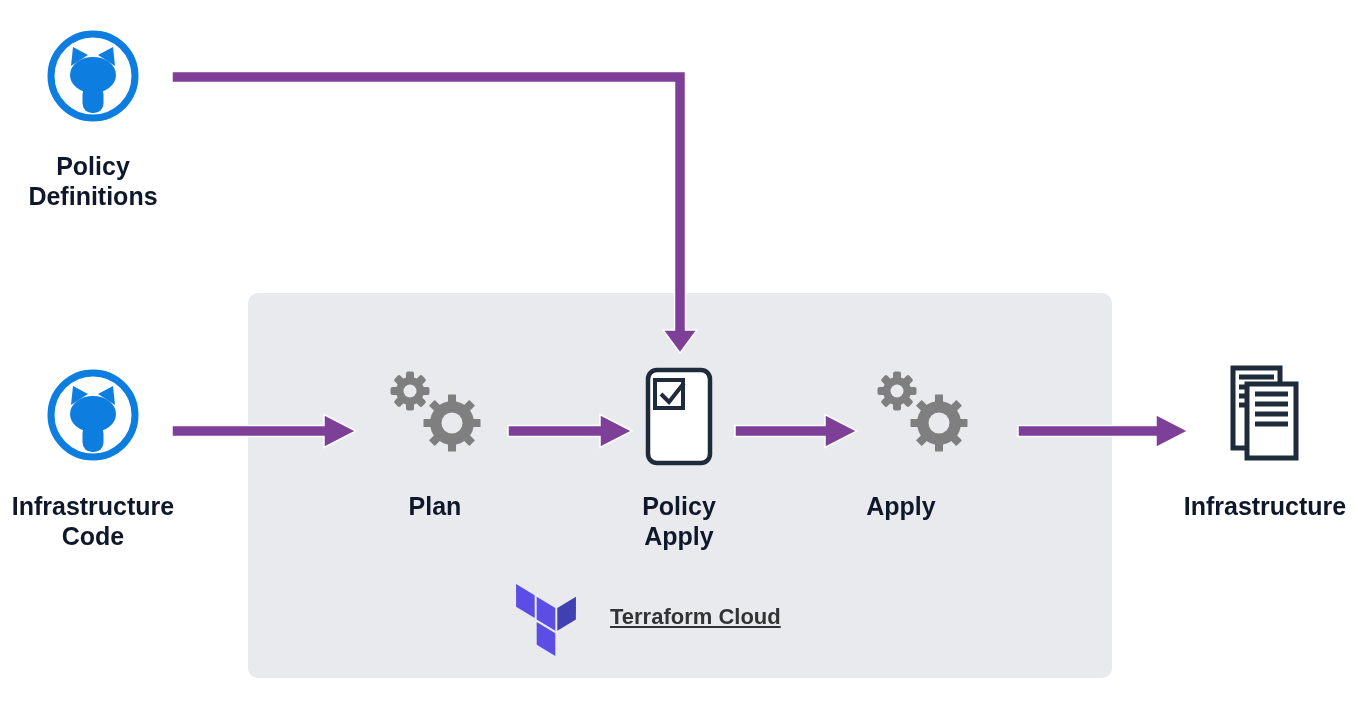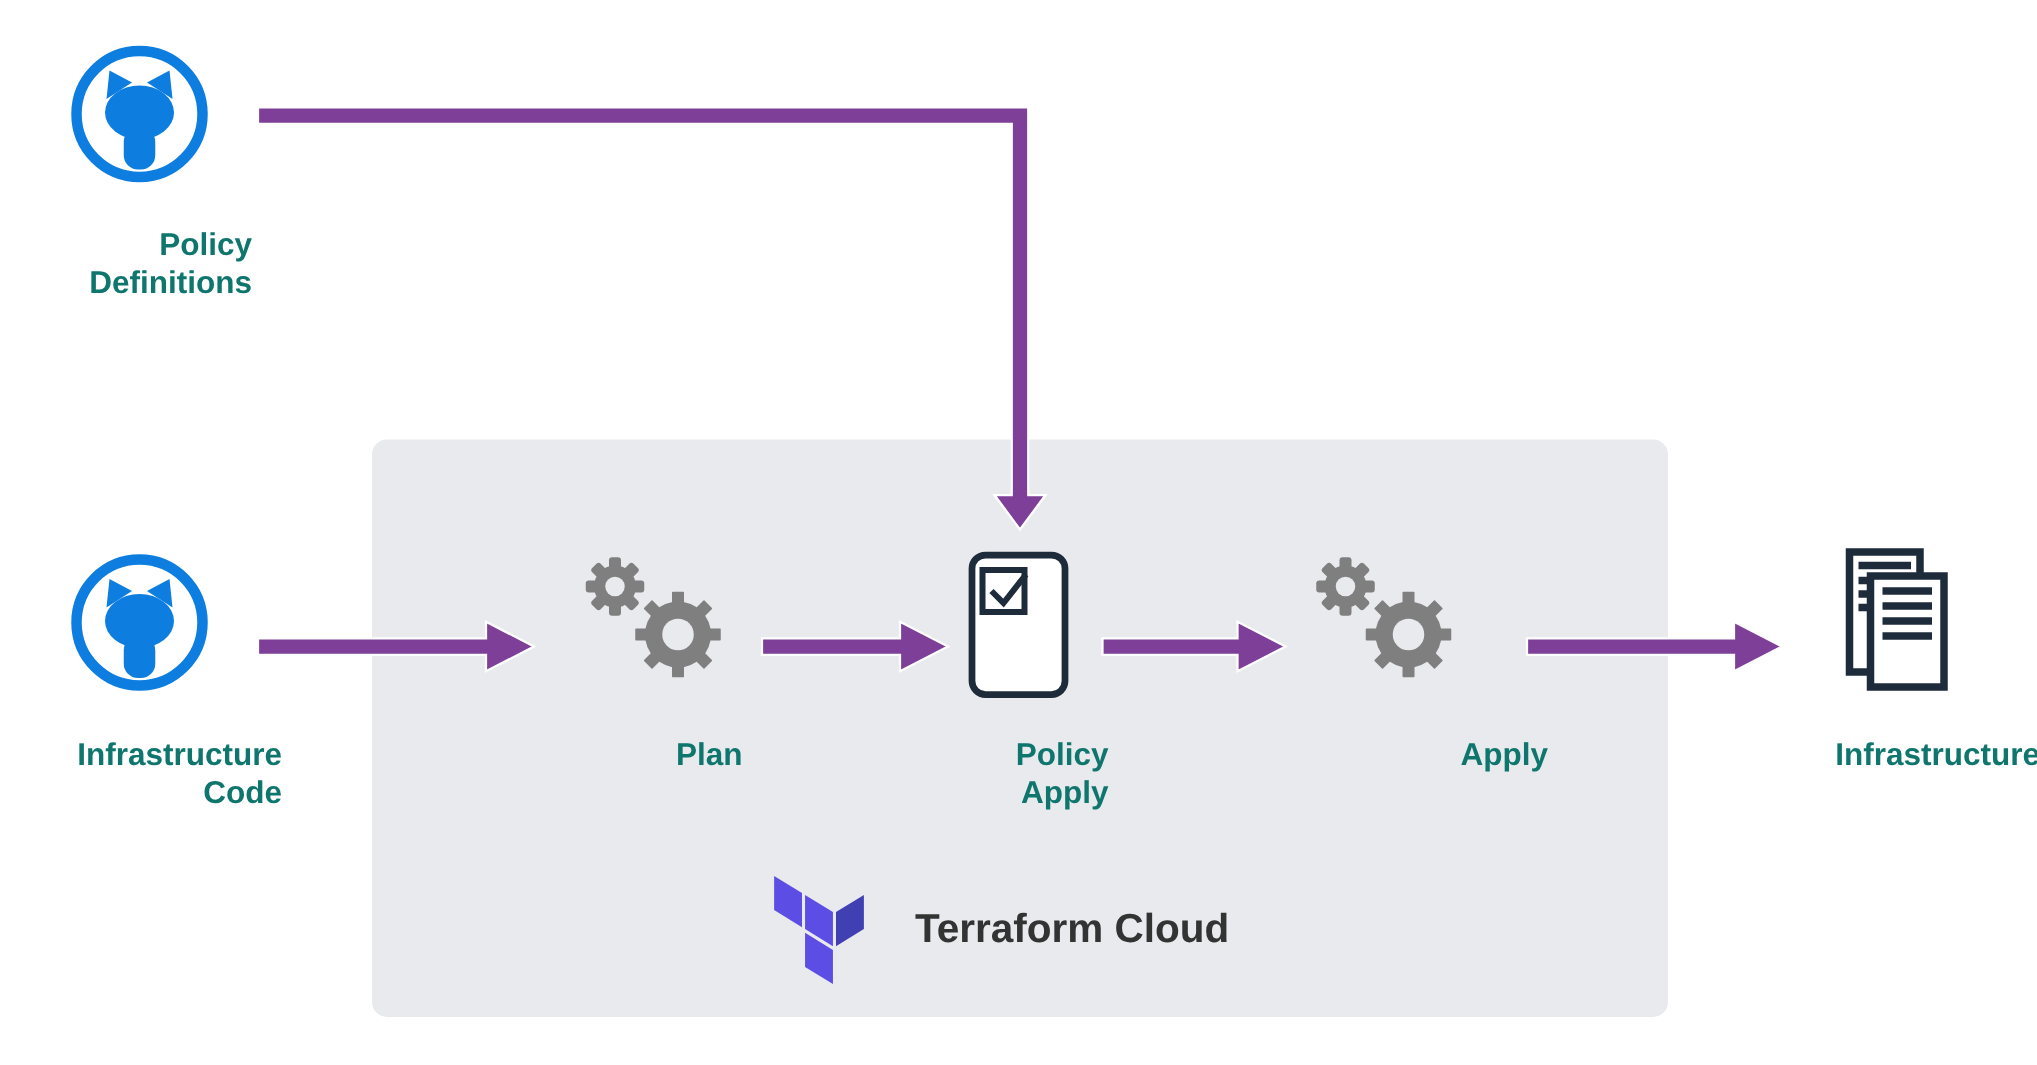--- a/index.html
+++ b/index.html
@@ -20,32 +20,33 @@
   .arrow-layer{
     position:absolute;left:0;top:0;width:1358px;height:710px;
     pointer-events:none;
   }
   .arrow{fill:#7d3f98;stroke:#ffffff;stroke-width:1.5;}
   .node-icon{position:absolute;}
   .label{
     position:absolute;
     transform:translateX(-50%);
     font-weight:700;
-    font-size:21px;
+    font-size:25px;
     line-height:1.2;
-    color:#0f766e;
-    text-align:right;
+    color:#0f172a;
+    text-align:center;
   }
   .tf-caption{
     position:absolute;
     left:610px;top:604px;
     font-weight:700;
-    font-size:27px;
+    font-size:22px;
     color:#333333;
     white-space:nowrap;
+    text-decoration:underline;
   }
 </style>
 </head>
 <body>
 
 <div class="canvas">
 
   <div class="tf-box"></div>
 
   <svg class="arrow-layer" viewBox="0 0 1358 710">
@@ -120,21 +121,21 @@
       <g transform="translate(77,68)" stroke="#e9eaee" stroke-width="3">
         <rect x="-5.5" y="-30" width="11" height="60" rx="2"></rect>
         <rect x="-5.5" y="-30" width="11" height="60" rx="2" transform="rotate(45)"></rect>
         <rect x="-5.5" y="-30" width="11" height="60" rx="2" transform="rotate(90)"></rect>
         <rect x="-5.5" y="-30" width="11" height="60" rx="2" transform="rotate(135)"></rect>
         <circle r="22" stroke="none"></circle>
         <circle r="10.5" fill="#e9eaee" stroke="none"></circle>
       </g>
     </g>
   </svg>
-  <div class="label" style="left:972px;top:491px;width:120px">Apply</div>
+  <div class="label" style="left:901px;top:491px;width:120px">Apply</div>
 
   <svg class="node-icon" style="left:1228px;top:363px" width="75" height="100" viewBox="0 0 75 100">
     <g stroke="#1e2b3a" stroke-width="5">
       <rect x="5" y="5" width="47" height="80" fill="#ffffff"></rect>
       <line x1="11" y1="14" x2="46" y2="14"></line>
       <line x1="11" y1="24" x2="46" y2="24"></line>
       <line x1="11" y1="33" x2="46" y2="33"></line>
       <line x1="11" y1="42" x2="46" y2="42"></line>
       <rect x="19" y="21" width="49" height="74" fill="#ffffff"></rect>
       <line x1="27" y1="31" x2="60" y2="31"></line>

